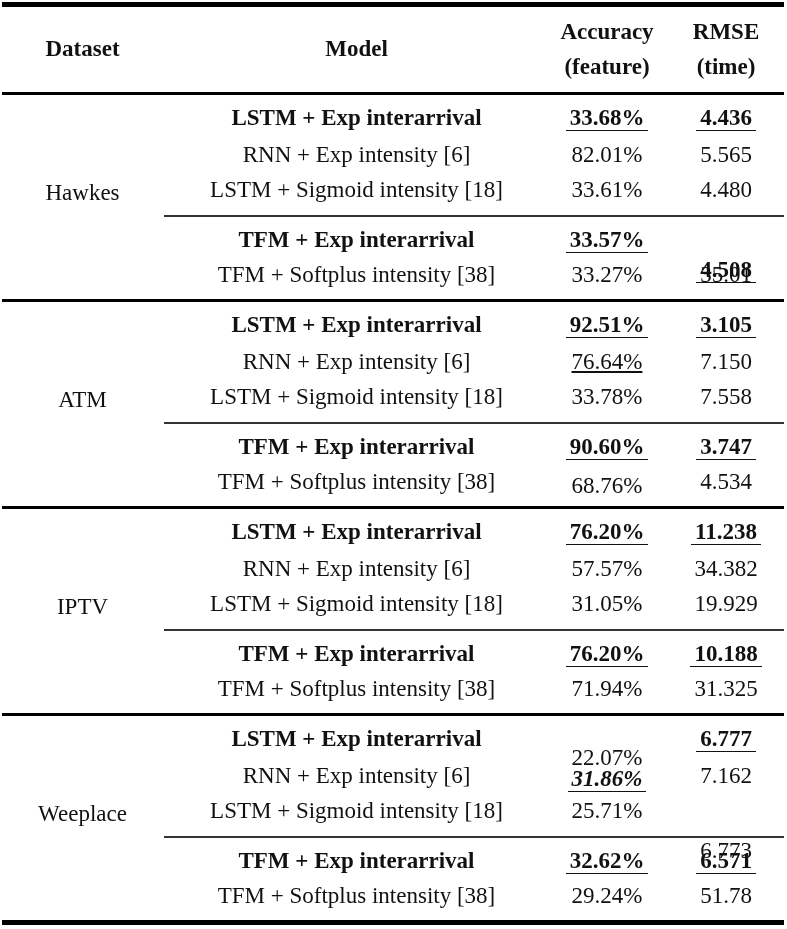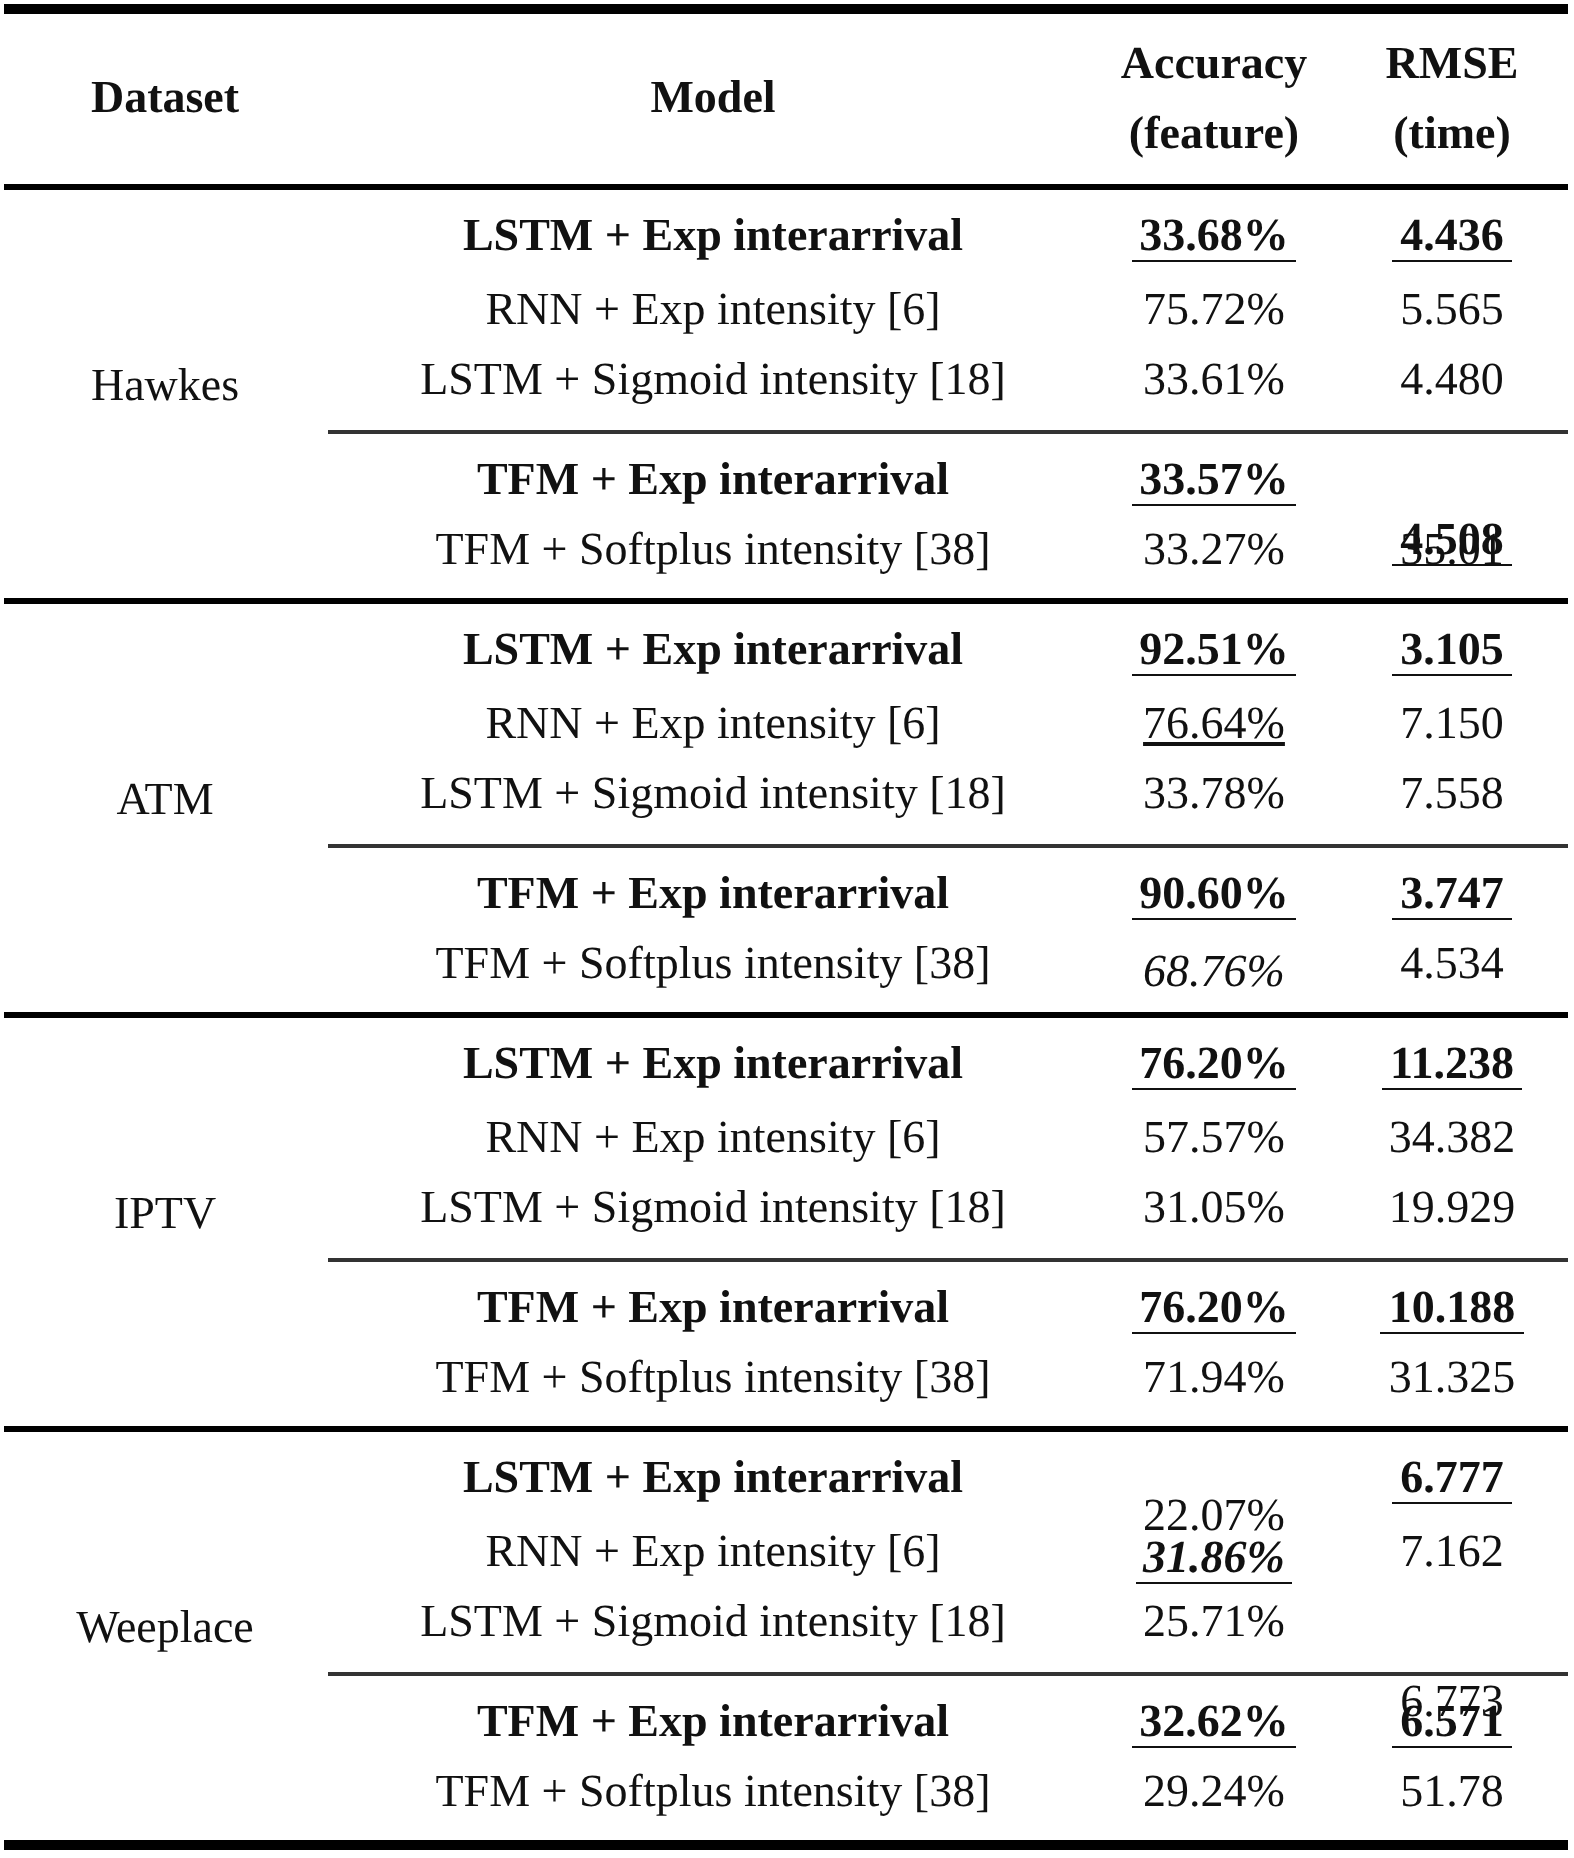--- a/index.html
+++ b/index.html
@@ -32,21 +32,21 @@
   <div class="cell hdr rm" style="top:53px">(time)</div>
 
   <div class="rule mid" style="top:92px"></div>
 
   <div id="body-rows">
       <div class="cell ds" style="top: 179px;">Hawkes</div>
       <div class="cell md b" style="top: 104px;">LSTM + Exp interarrival</div>
       <div class="cell ac b" style="top: 104px;"><span class="ul">33.68%</span></div>
       <div class="cell rm b" style="top: 104px;"><span class="ul">4.436</span></div>
       <div class="cell md" style="top: 141px;">RNN + Exp intensity [6]</div>
-      <div class="cell ac" style="top: 141px;"><span>75.72%</span></div>
+      <div class="cell ac" style="top: 141px;"><span>82.01%</span></div>
       <div class="cell rm" style="top: 141px;"><span>5.565</span></div>
       <div class="cell md" style="top: 176px;">LSTM + Sigmoid intensity [18]</div>
       <div class="cell ac" style="top: 176px;"><span>33.61%</span></div>
       <div class="cell rm" style="top: 176px;"><span>4.480</span></div>
       <div class="cell md b" style="top: 226px;">TFM + Exp interarrival</div>
       <div class="cell ac b" style="top: 226px;"><span class="ul">33.57%</span></div>
       <div class="cell rm b" style="top: 208px; margin-top: 48px;"><span class="ul">4.508</span></div>
       <div class="cell md" style="top: 261px;">TFM + Softplus intensity [38]</div>
       <div class="cell ac" style="top: 261px;"><span>33.27%</span></div>
       <div class="cell rm" style="top: 261px;"><span>35.01</span></div>
@@ -59,21 +59,21 @@
       <div class="cell md" style="top: 348px;">RNN + Exp intensity [6]</div>
       <div class="cell ac" style="top: 348px; text-decoration: underline;"><span>76.64%</span></div>
       <div class="cell rm" style="top: 348px;"><span>7.150</span></div>
       <div class="cell md" style="top: 383px;">LSTM + Sigmoid intensity [18]</div>
       <div class="cell ac" style="top: 383px;"><span>33.78%</span></div>
       <div class="cell rm" style="top: 383px;"><span>7.558</span></div>
       <div class="cell md b" style="top: 433px;">TFM + Exp interarrival</div>
       <div class="cell ac b" style="top: 433px;"><span class="ul">90.60%</span></div>
       <div class="cell rm b" style="top: 433px;"><span class="ul">3.747</span></div>
       <div class="cell md" style="top: 468px;">TFM + Softplus intensity [38]</div>
-      <div class="cell ac" style="top: 472px; font-style: italic;"><span>68.76%</span></div>
+      <div class="cell ac" style="top: 472px;"><span>68.76%</span></div>
       <div class="cell rm" style="top: 468px;"><span>4.534</span></div>
       <div class="rule thin" style="top: 422px;"></div>
       <div class="rule mid" style="top: 506px;"></div>
       <div class="cell ds" style="top: 593px;">IPTV</div>
       <div class="cell md b" style="top: 518px;">LSTM + Exp interarrival</div>
       <div class="cell ac b" style="top: 518px;"><span class="ul">76.20%</span></div>
       <div class="cell rm b" style="top: 518px;"><span class="ul">11.238</span></div>
       <div class="cell md" style="top: 555px;">RNN + Exp intensity [6]</div>
       <div class="cell ac" style="top: 555px;"><span>57.57%</span></div>
       <div class="cell rm" style="top: 555px;"><span>34.382</span></div>

